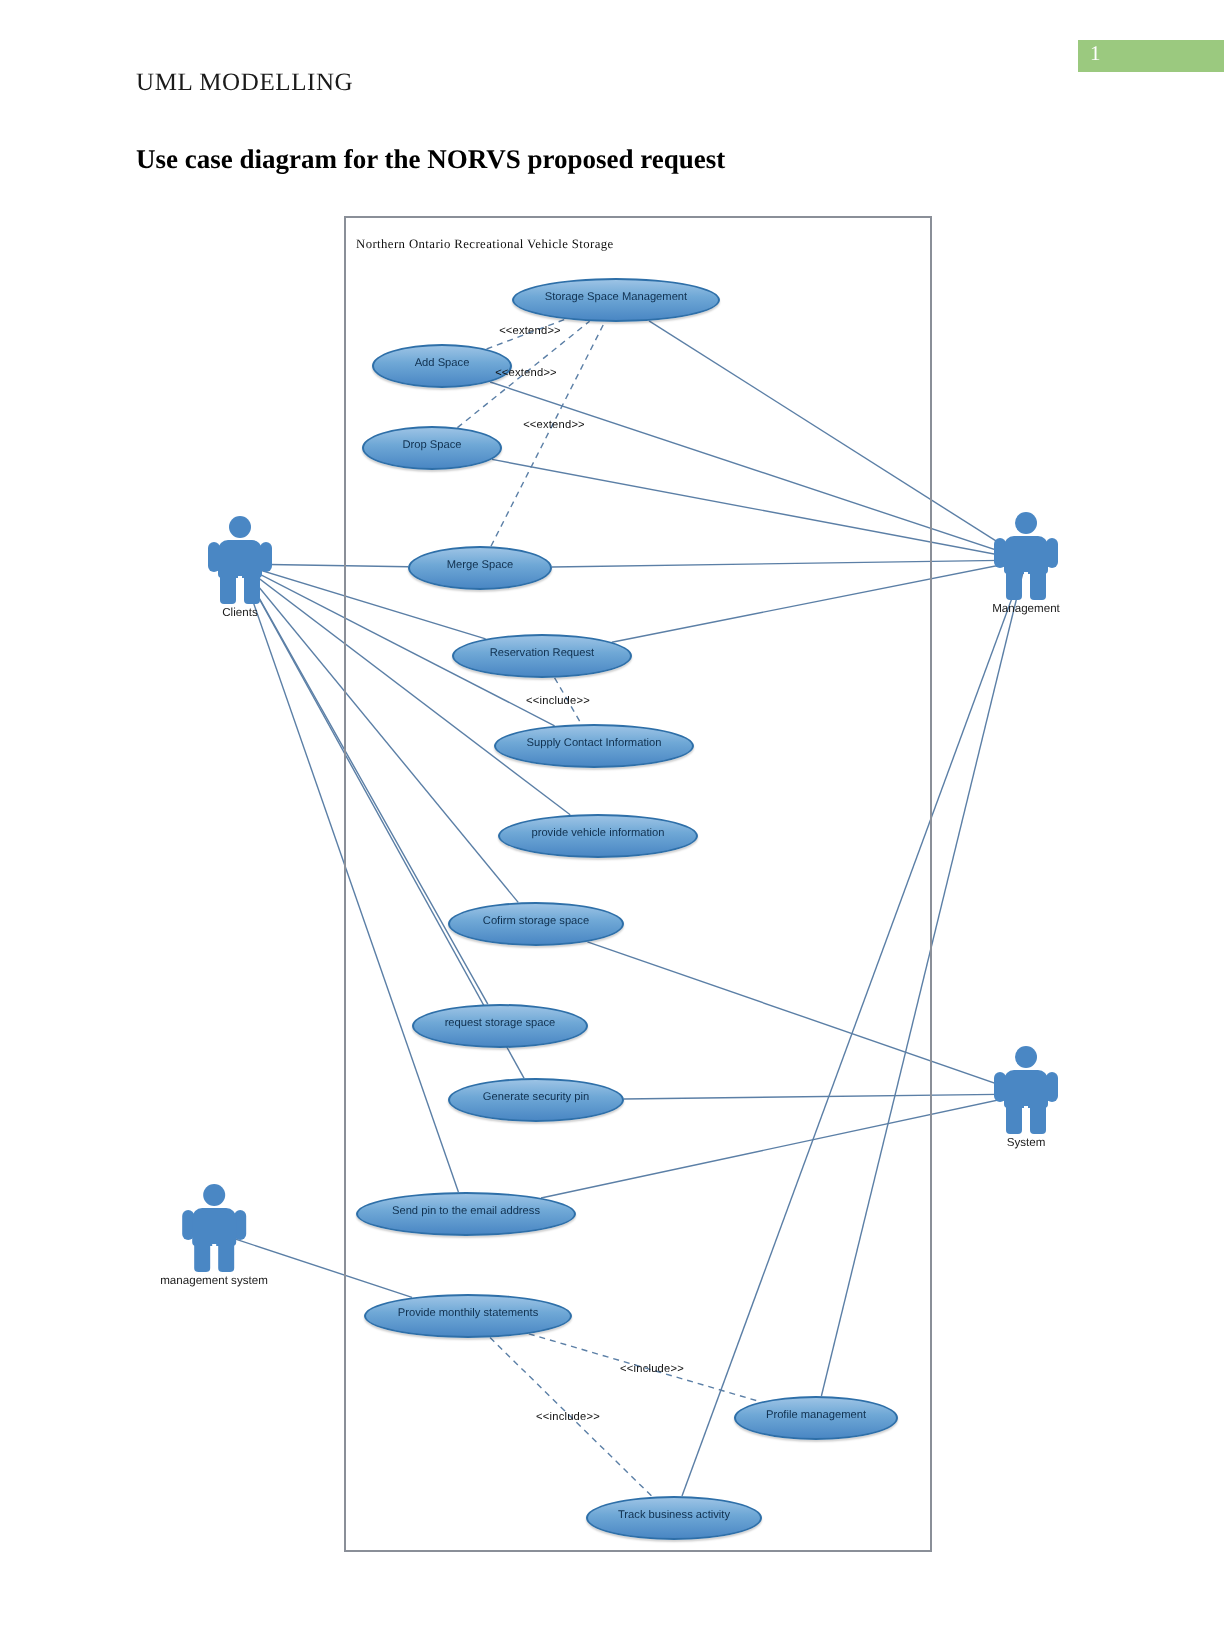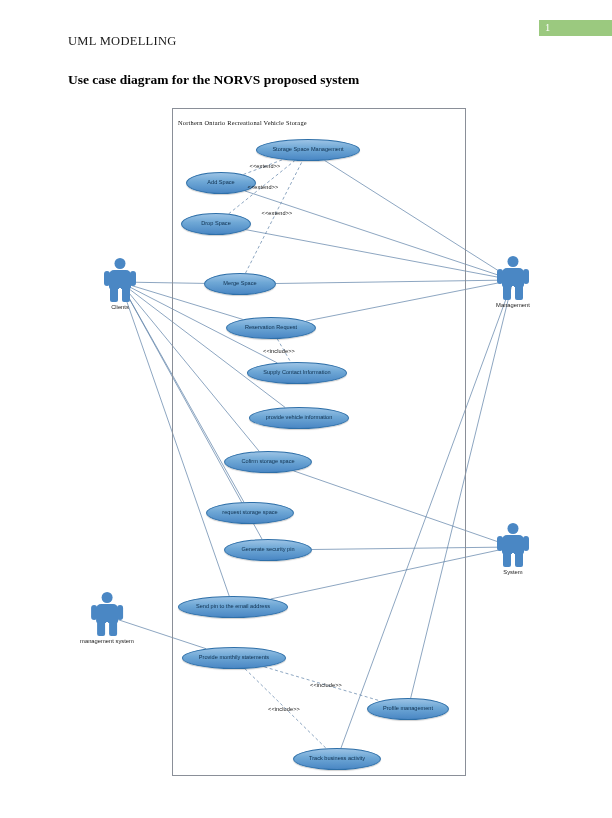--- a/index.html
+++ b/index.html
@@ -105,21 +105,21 @@
 </style>
 </head>
 <body>
 
 <div class="page">
 
   <div class="page-badge"></div>
   <div class="page-badge-num">1</div>
 
   <div class="doc-header">UML MODELLING</div>
-  <div class="doc-title">Use case diagram for the NORVS proposed system</div>
+  <div class="doc-title">Use case diagram for the NORVS proposed request</div>
 
   <svg class="layer" id="connectors">
       <line x1="120.0" y1="282.0" x2="204.1" y2="283.4" stroke="#5B7FA6" stroke-width="0.7"></line>
       <line x1="120.0" y1="282.0" x2="242.8" y2="319.4" stroke="#5B7FA6" stroke-width="0.7"></line>
       <line x1="120.0" y1="282.0" x2="277.3" y2="362.9" stroke="#5B7FA6" stroke-width="0.7"></line>
       <line x1="120.0" y1="282.0" x2="285.1" y2="407.4" stroke="#5B7FA6" stroke-width="0.7"></line>
       <line x1="120.0" y1="282.0" x2="259.1" y2="451.2" stroke="#5B7FA6" stroke-width="0.7"></line>
       <line x1="120.0" y1="282.0" x2="243.9" y2="502.1" stroke="#5B7FA6" stroke-width="0.7"></line>
       <line x1="120.0" y1="282.0" x2="262.0" y2="539.1" stroke="#5B7FA6" stroke-width="0.7"></line>
       <line x1="120.0" y1="282.0" x2="229.2" y2="596.0" stroke="#5B7FA6" stroke-width="0.7"></line>

